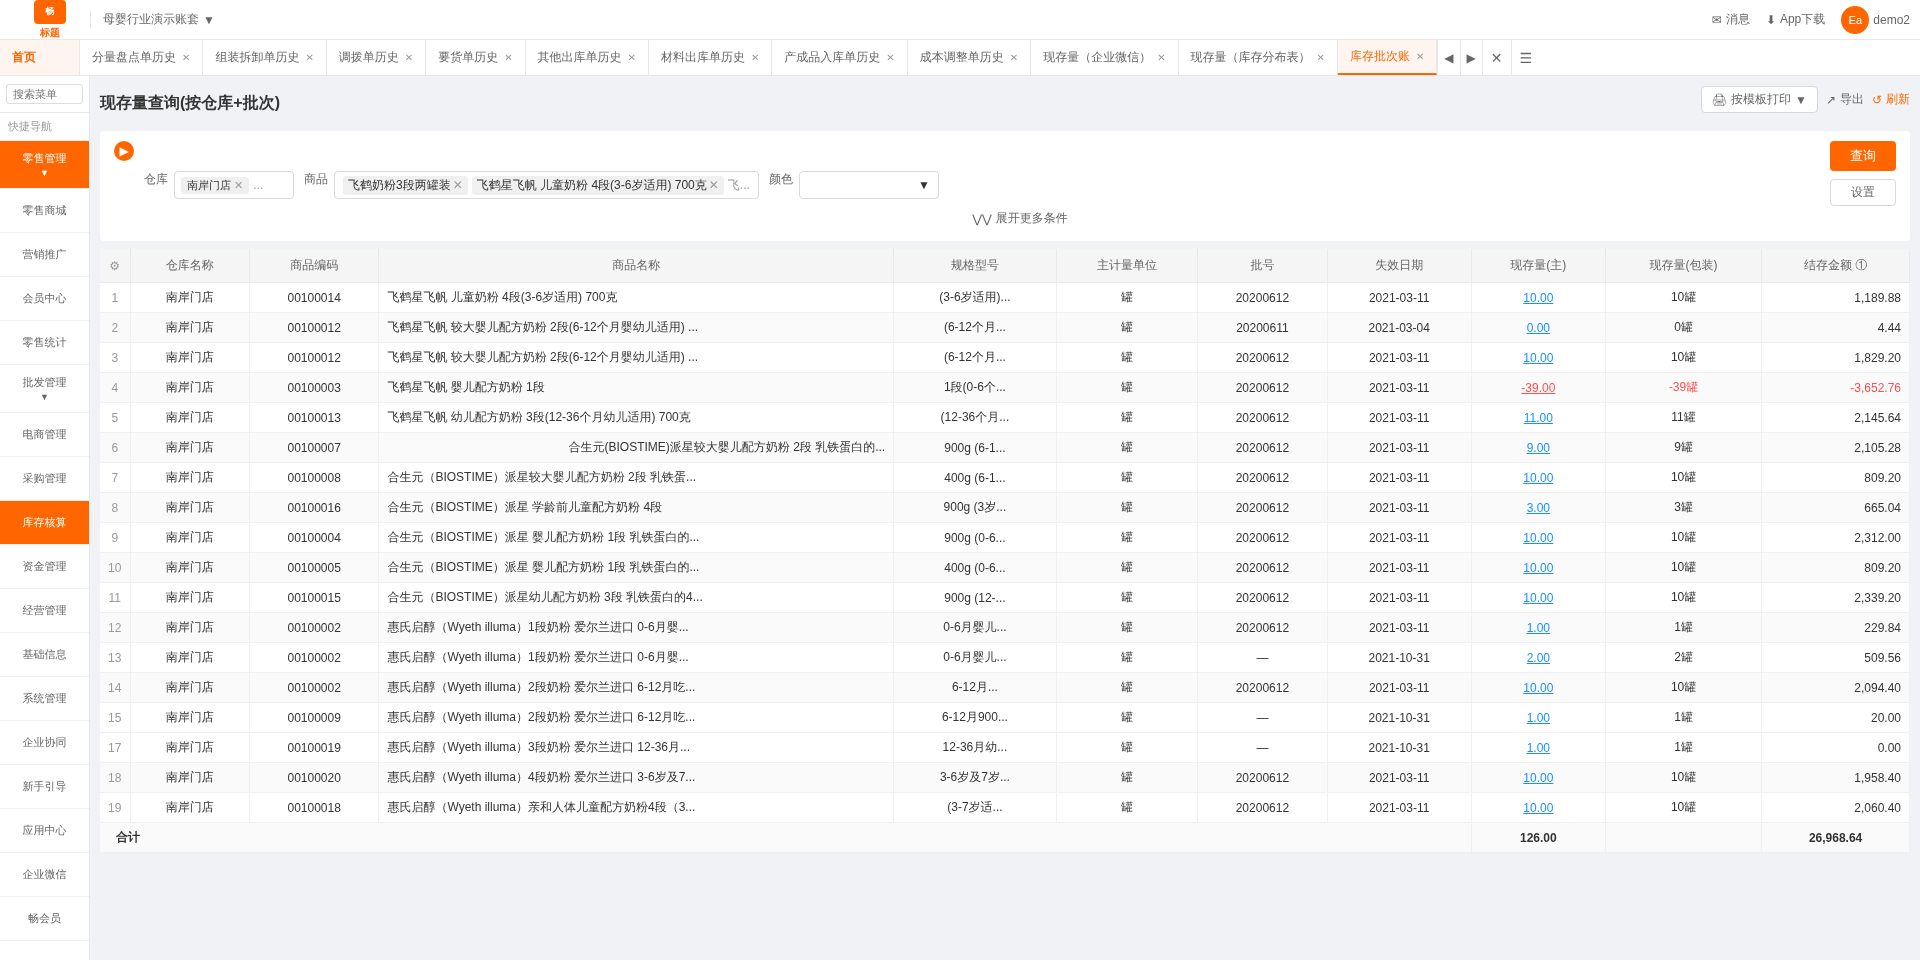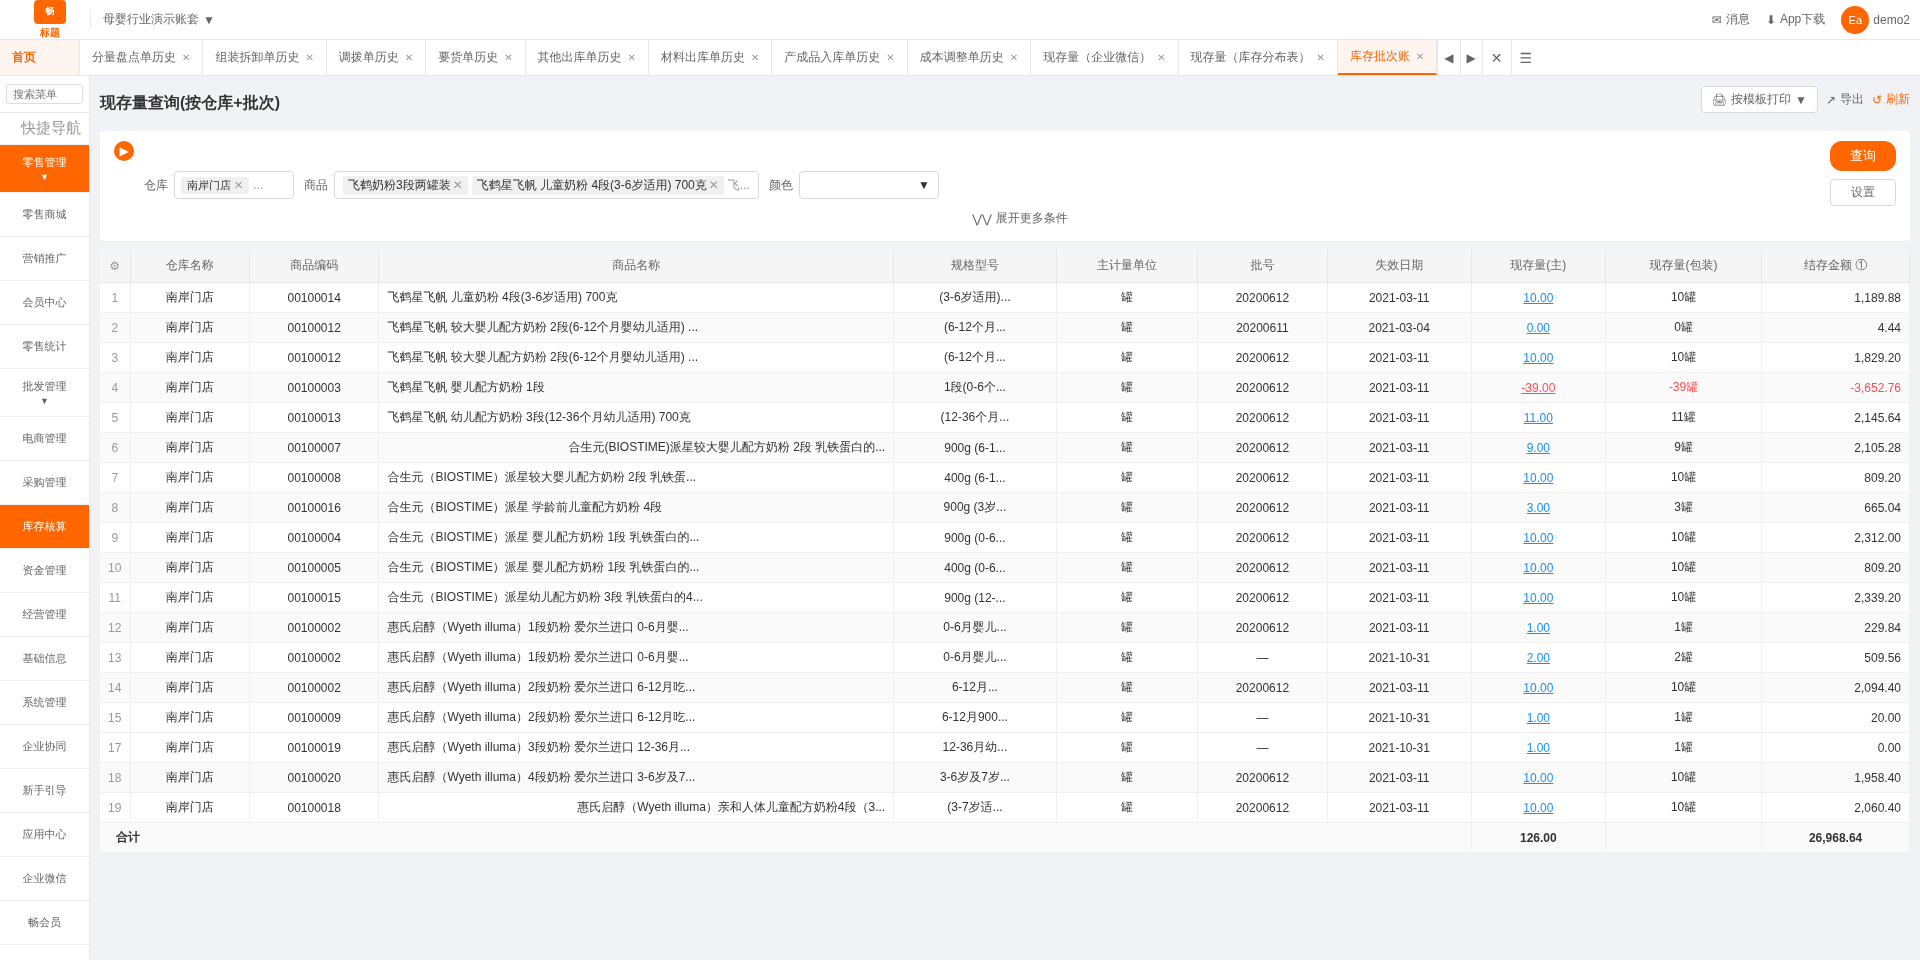--- a/index.html
+++ b/index.html
@@ -27,34 +27,34 @@
     .main-layout { display: flex; height: calc(100vh - 76px); }
     
     
     .sidebar { width: 90px; background: #fff; border-right: 1px solid #e8e8e8; display: flex; flex-direction: column; overflow-y: auto; }
     .sidebar-item { display: flex; flex-direction: column; align-items: center; justify-content: center; padding: 10px 4px; cursor: pointer; color: #666; font-size: 11px; border-bottom: 1px solid #f0f0f0; min-height: 44px; }
     .sidebar-item.active { background: #ff6600; color: white; }
     .sidebar-item.has-sub { position: relative; }
     .sidebar-item .arrow { font-size: 9px; margin-top: 2px; }
     .sidebar-search { padding: 8px 6px; border-bottom: 1px solid #e8e8e8; }
     .sidebar-search input { width: 100%; border: 1px solid #ddd; border-radius: 3px; padding: 3px 6px; font-size: 11px; outline: none; }
-    .quick-nav { padding: 6px 8px; font-size: 15px; color: #999; text-align: right; border-bottom: 1px solid #f0f0f0; }
+    .quick-nav { padding: 6px 8px; font-size: 11px; color: #999; text-align: left; border-bottom: 1px solid #f0f0f0; }
     
     
     .content { flex: 1; display: flex; flex-direction: column; overflow: hidden; background: #f0f2f5; }
     
     
     .page-content { flex: 1; padding: 10px; overflow: auto; }
     .page-header { display: flex; align-items: center; justify-content: space-between; margin-bottom: 10px; }
     .page-title { font-size: 16px; font-weight: bold; color: #333; }
     
     
     .filter-card { background: #fff; border-radius: 4px; padding: 10px 14px; margin-bottom: 8px; }
     .filter-row { display: flex; align-items: center; gap: 10px; flex-wrap: wrap; }
-    .filter-group { display: flex; align-items: center; gap: 6px; margin-top: 23px; }
+    .filter-group { display: flex; align-items: flex-start; gap: 6px; margin-top: 23px; }
     .filter-label { color: #666; font-size: 12px; white-space: nowrap; }
     .filter-tag-container { display: flex; align-items: center; gap: 4px; flex: 1; min-width: 120px; max-width: 200px; border: 1px solid #d9d9d9; border-radius: 4px; padding: 2px 6px; background: #fff; height: 28px; }
     .filter-tag { background: #f0f0f0; padding: 1px 6px; border-radius: 3px; font-size: 11px; display: flex; align-items: center; gap: 3px; }
     .filter-tag .x { cursor: pointer; color: #999; }
     .filter-dots { color: #999; cursor: pointer; }
     .product-filter { display: flex; align-items: center; gap: 4px; border: 1px solid #d9d9d9; border-radius: 4px; padding: 2px 8px; background: #fff; height: 28px; flex: 1; max-width: 500px; overflow: hidden; }
     .product-tag { background: #f0f0f0; padding: 1px 5px; border-radius: 3px; font-size: 12px; white-space: nowrap; display: flex; align-items: center; gap: 2px; }
     .product-tag .x { cursor: pointer; color: #999; }
     .color-filter { display: flex; align-items: center; gap: 4px; border: 1px solid #d9d9d9; border-radius: 4px; padding: 2px 8px; background: #fff; height: 28px; min-width: 140px; }
     .expand-more { display: flex; align-items: center; justify-content: center; gap: 4px; color: #666; cursor: pointer; font-size: 12px; padding: 4px 0; }
@@ -71,21 +71,21 @@
     .settings-icon { color: #999; cursor: pointer; }
     .col-checkbox { width: 30px; }
     .btn-expand { background: #ff6600; color: white; border: none; width: 20px; height: 20px; border-radius: 50%; display: flex; align-items: center; justify-content: center; cursor: pointer; font-size: 12px; }
     
     
     .top-action-bar { display: flex; align-items: center; justify-content: flex-end; gap: 8px; margin-bottom: 8px; }
     .print-btn { display: flex; align-items: center; gap: 4px; cursor: pointer; color: #666; font-size: 12px; border: 1px solid #d9d9d9; padding: 4px 10px; border-radius: 4px; background: white; }
     .export-btn { display: flex; align-items: center; gap: 4px; cursor: pointer; color: #666; font-size: 12px; }
     .refresh-btn { display: flex; align-items: center; gap: 4px; cursor: pointer; color: #ff6600; font-size: 12px; }
     
-    .query-btn { background: #ff6600; color: white; border: none; padding: 6px 20px; border-radius: 12px; cursor: pointer; font-size: 13px; display: block; }
+    .query-btn { background: #ff6600; color: white; border: none; padding: 6px 20px; border-radius: 4px; cursor: pointer; font-size: 13px; display: block; }
     .setting-btn { background: white; color: #666; border: 1px solid #d9d9d9; padding: 4px 16px; border-radius: 4px; cursor: pointer; font-size: 12px; display: block; margin-top: 4px; }
   </style>
 </head>
 <body>
 
 <div class="top-bar">
   <div class="logo">
     <div class="logo-icon">畅</div>
     <span>标题</span>
   </div>
@@ -578,21 +578,21 @@
     <td class="">
       <span class="link-blue " style="">10.00</span>
     </td>
     <td class="">10罐</td>
     <td class="" style="text-align:right;">1,958.40</td>
   </tr>
               <tr style="background: rgb(255, 255, 255);">
     <td class="row-num">19</td>
     <td>南岸门店</td>
     <td>00100018</td>
-    <td style="text-align:right;max-width:280px;overflow:hidden;text-overflow:ellipsis;">惠氏启醇（Wyeth illuma）亲和人体儿童配方奶粉4段（3...</td>
+    <td style="text-align:left;max-width:280px;overflow:hidden;text-overflow:ellipsis;">惠氏启醇（Wyeth illuma）亲和人体儿童配方奶粉4段（3...</td>
     <td>(3-7岁适...</td>
     <td>罐</td>
     <td>20200612</td>
     <td>2021-03-11</td>
     <td class="">
       <span class="link-blue " style="">10.00</span>
     </td>
     <td class="">10罐</td>
     <td class="" style="text-align:right;">2,060.40</td>
   </tr>

